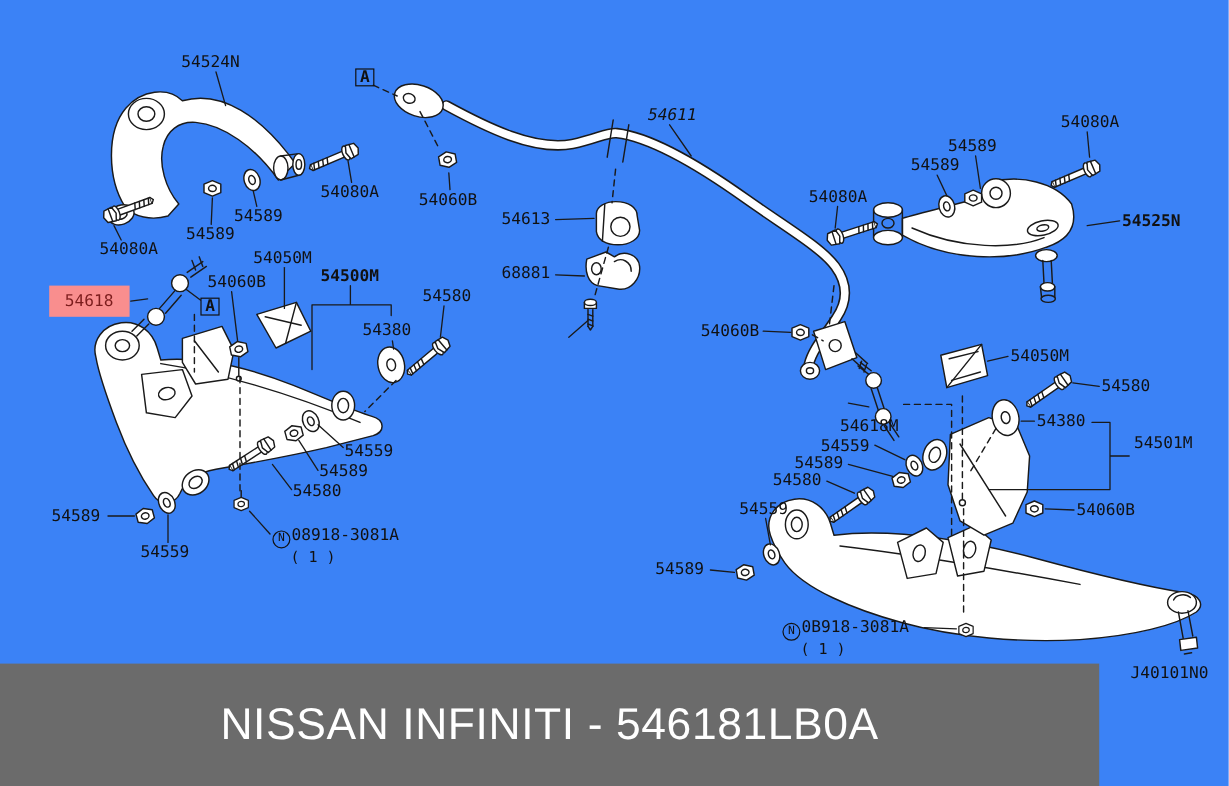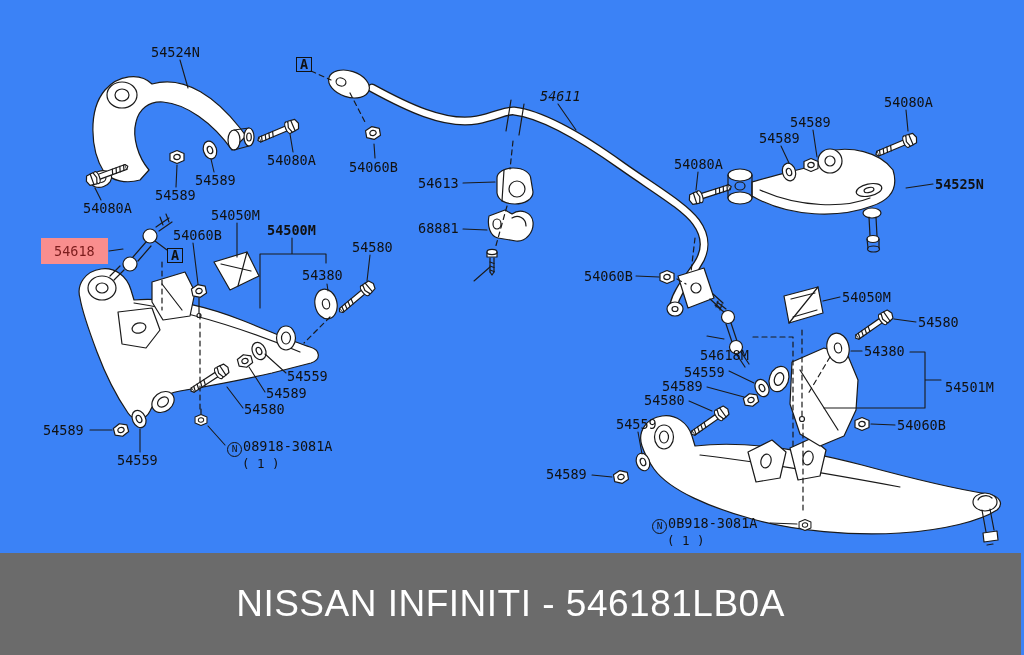--- a/index.html
+++ b/index.html
@@ -7,21 +7,21 @@
          font-family:"DejaVu Sans Mono", monospace;}
   #art{position:absolute;left:0;top:0;}
   #labels{position:absolute;left:0;top:0;width:1024px;height:553px;}
   .lbl{position:absolute;font:13.5px/14px "DejaVu Sans Mono", monospace;color:#111;
        white-space:pre;letter-spacing:0;}
   .lbl .qty{font:12.5px/13px "DejaVu Sans Mono", monospace;padding-left:15px;}
   .boxed{border:1.6px solid #111;padding:0 3px;font-weight:bold;line-height:13px;}
   .highlight{padding:6px 13px;}
   .circ{display:inline-block;width:13px;height:13px;border:1.3px solid #111;border-radius:50%;
         text-align:center;line-height:12px;font-size:9.5px;margin-right:1px;vertical-align:-1px;}
-  #footer{position:absolute;left:0;top:553px;width:1021px;height:102px;
+  #footer{position:absolute;left:0;top:553px;width:916px;height:102px;
           display:flex;align-items:center;justify-content:center;gap:51px;}
   #footer span{font-family:"Liberation Sans", sans-serif;font-size:37px;letter-spacing:0.5px;}
   svg line, svg path, svg ellipse, svg polygon, svg circle{vector-effect:none;}
 </style>
 </head>
 <body>
 
 <div id="stage">
 
   <svg id="art" width="1024" height="553" viewBox="0 0 1024 553" fill="none" stroke="#1a1a1a" stroke-width="1.2" stroke-linecap="round" stroke-linejoin="round">
@@ -323,21 +323,21 @@
       <div class="lbl" style="left: 584px; top: 269px;"><span>54060B</span></div>
       <div class="lbl" style="left: 655px; top: 348px; margin-left: 45px;"><span>54618M</span></div>
       <div class="lbl" style="left: 884px; top: 95px;"><span>54080A</span></div>
       <div class="lbl" style="left: 790px; top: 115px;"><span>54589</span></div>
       <div class="lbl" style="left: 759px; top: 131px;"><span>54589</span></div>
       <div class="lbl" style="left: 674px; top: 157px;"><span>54080A</span></div>
       <div class="lbl" style="left: 935px; top: 177px; font-weight: bold;"><span>54525N</span></div>
       <div class="lbl" style="left: 842px; top: 290px;"><span>54050M</span></div>
       <div class="lbl" style="left: 918px; top: 315px;"><span>54580</span></div>
       <div class="lbl" style="left: 864px; top: 344px;"><span>54380</span></div>
-      <div class="lbl" style="left: 945px; top: 380px;"><span>54501M</span></div>
+      <div class="lbl" style="left: 945px; top: 362px;"><span>54501M</span></div>
       <div class="lbl" style="left: 684px; top: 365px;"><span>54559</span></div>
       <div class="lbl" style="left: 662px; top: 379px;"><span>54589</span></div>
       <div class="lbl" style="left: 644px; top: 393px;"><span>54580</span></div>
       <div class="lbl" style="left: 616px; top: 417px;"><span>54559</span></div>
       <div class="lbl" style="left: 546px; top: 467px;"><span>54589</span></div>
       <div class="lbl" style="left: 897px; top: 418px;"><span>54060B</span></div>
       <div class="lbl" style="left: 652px; top: 516px;"><span class="circ">N</span><span>0B918-3081A</span><div class="qty">( 1 )</div></div>
       <div class="lbl" style="left: 942px; top: 554px;"><span>J40101N0</span></div>
       <div class="lbl" style="left: 287px; top: 369px;"><span>54559</span></div>
       <div class="lbl" style="left: 266px; top: 386px;"><span>54589</span></div>

